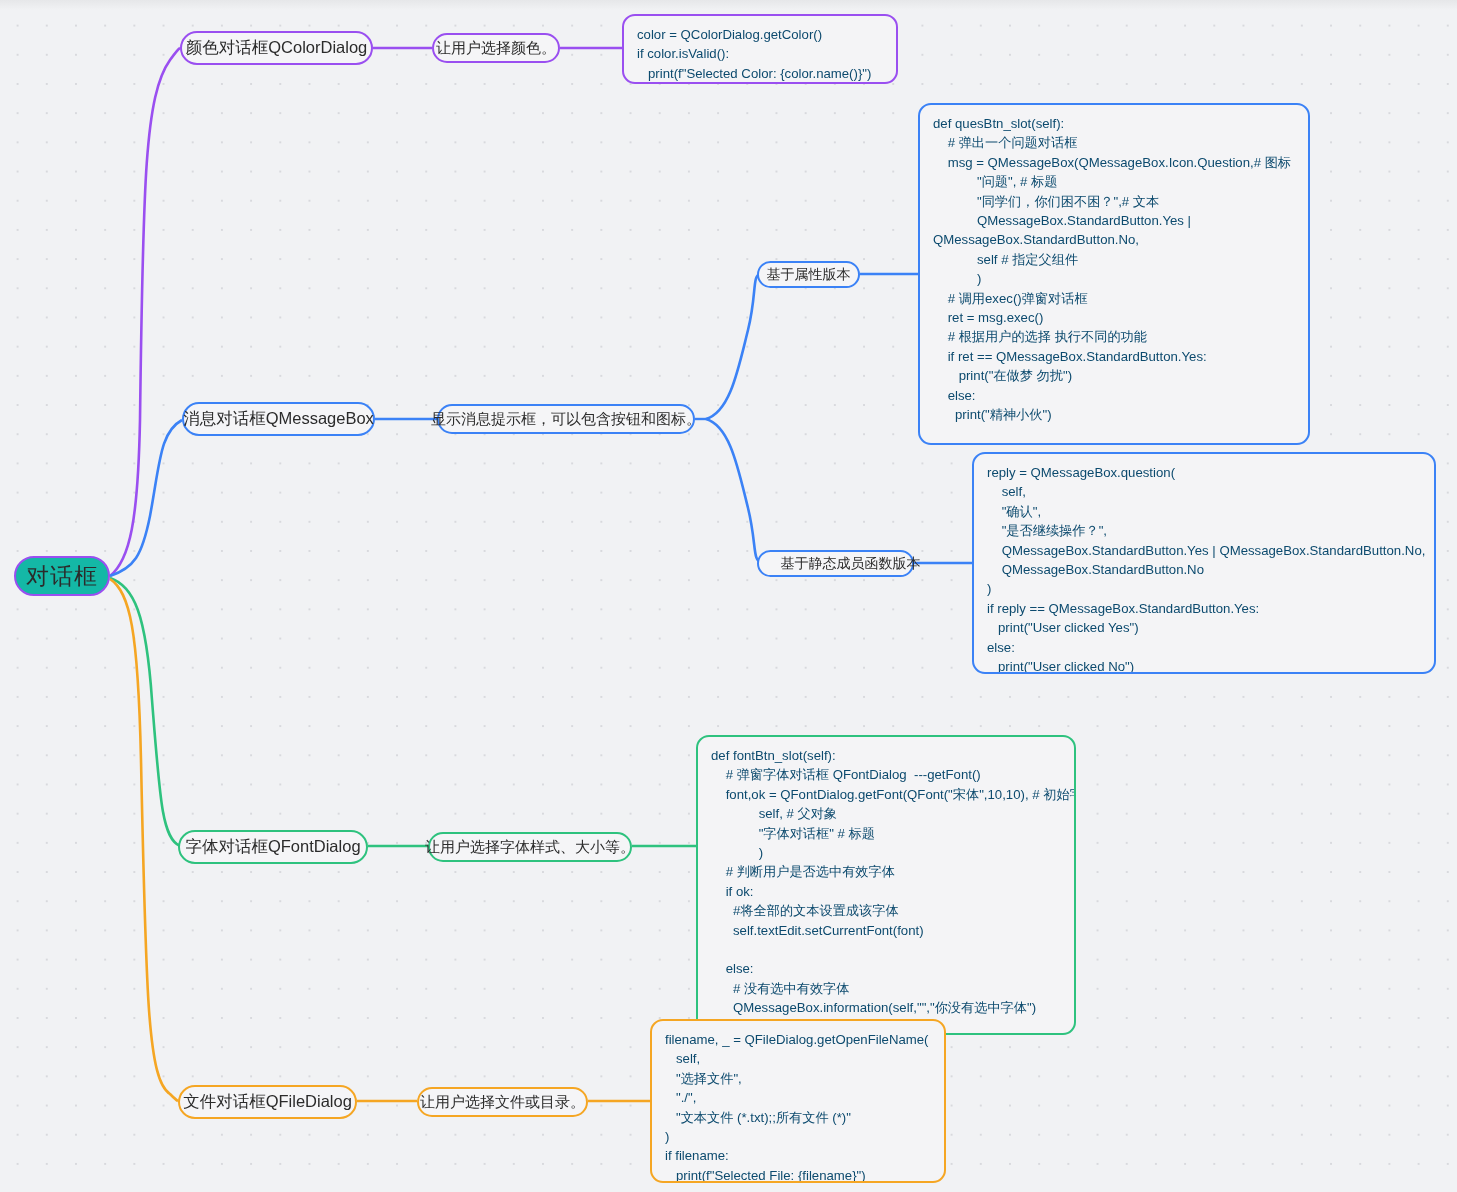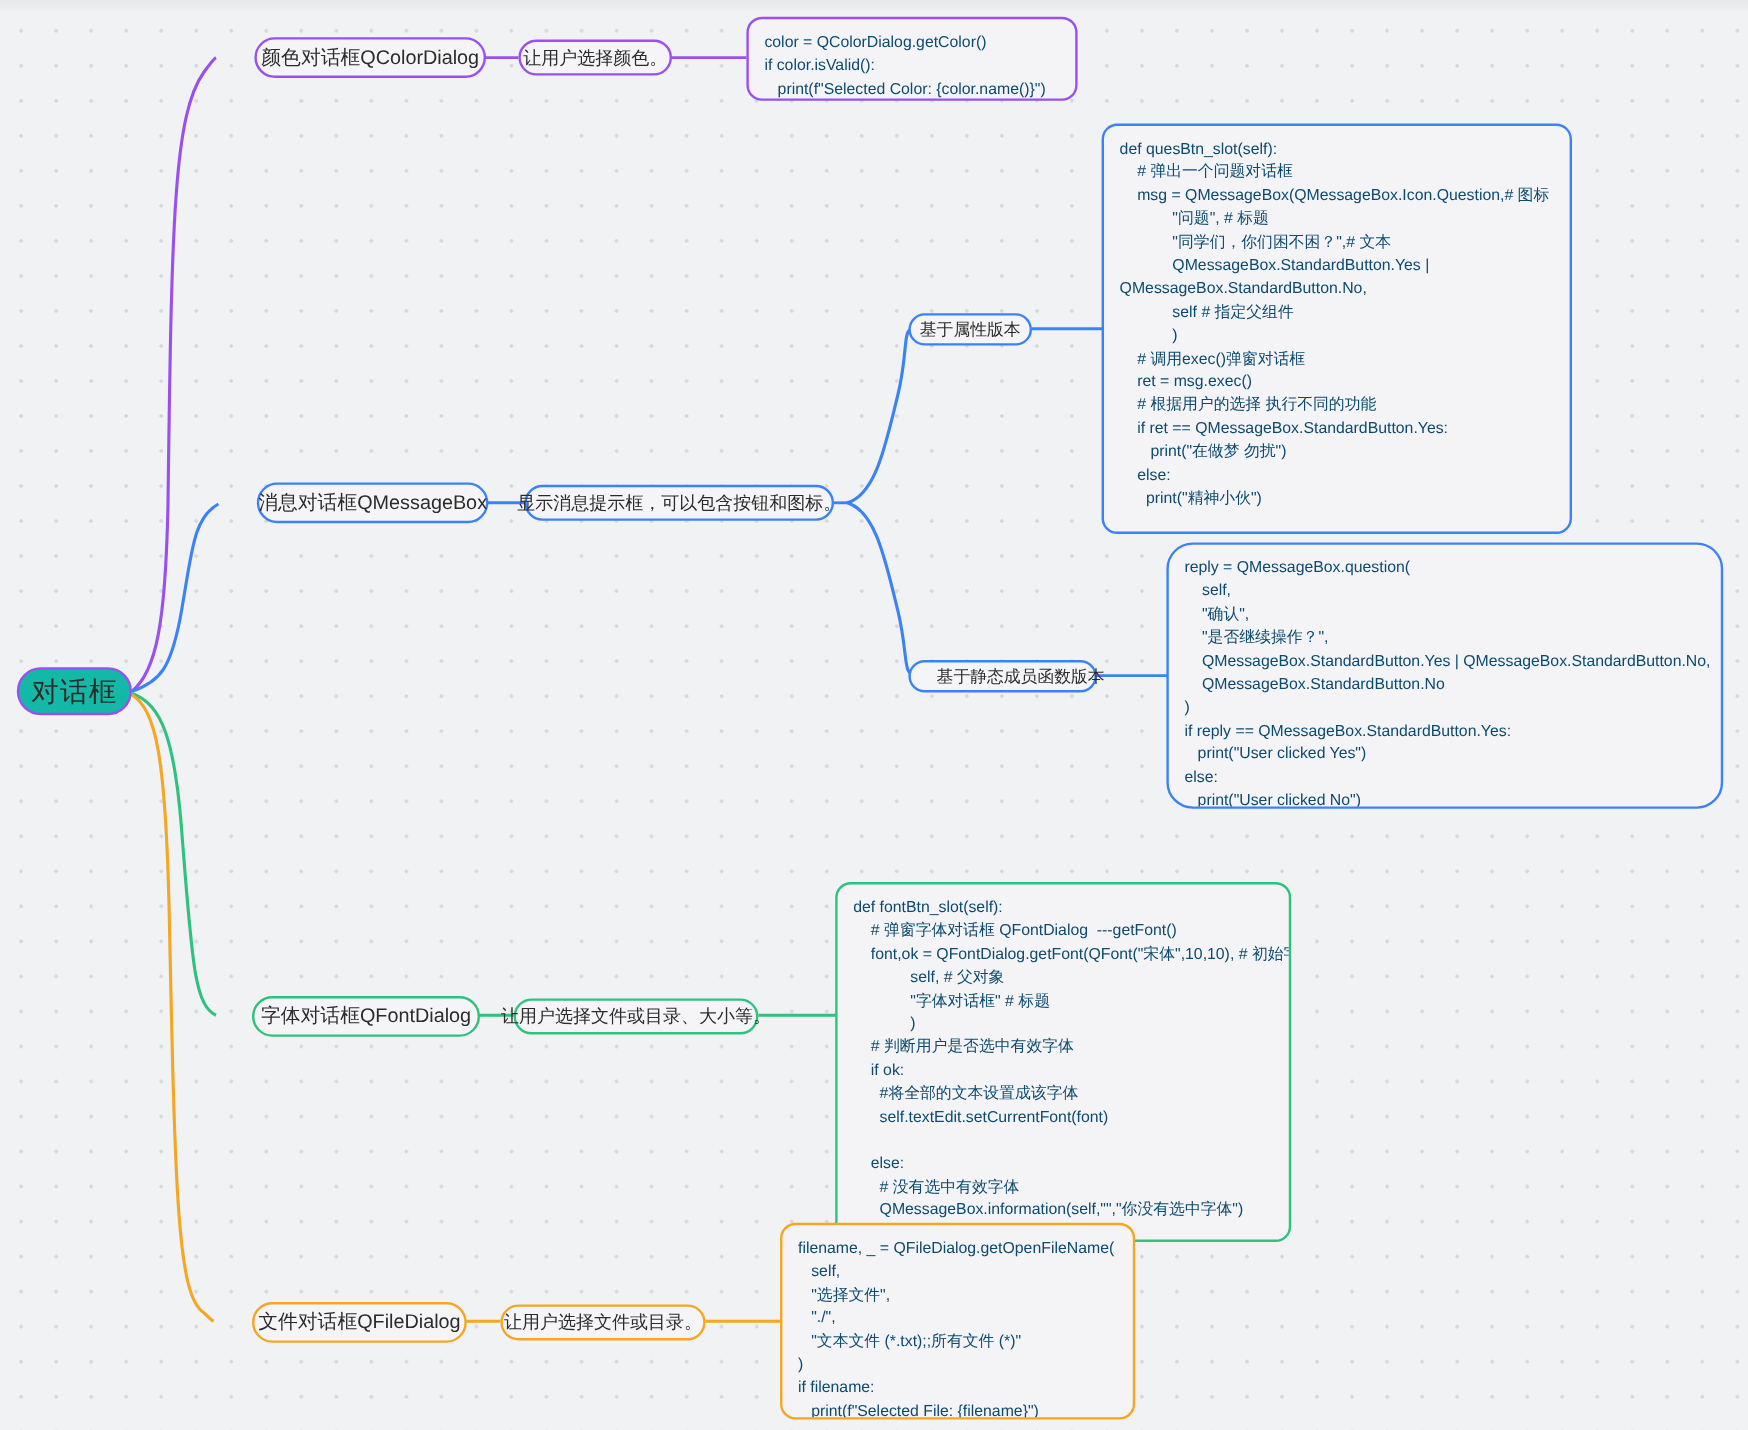--- a/index.html
+++ b/index.html
@@ -48,21 +48,20 @@
   .root {
     border-radius: 999px;
     border: 2.6px solid #9a4ff0;
     background: #14b8a6;
     font-size: 23px;
     letter-spacing: 1px;
     padding: 0 20px;
   }
   .lvl1 {
     font-size: 16.5px;
-    margin-left: 32px;
   }
   .lvl2 {
     font-size: 15px;
   }
   .lvl3 {
     font-size: 14px;
   }
   .codebox {
     position: absolute;
     box-sizing: border-box;
@@ -169,38 +168,38 @@
     # 根据用户的选择 执行不同的功能
     if ret == QMessageBox.StandardButton.Yes:
        print("在做梦 勿扰")
     else:
       print("精神小伙")</div>
 
   <div class="node pill lvl3 c-blue" style="left:757px; top:550px; width:157px; height:27px;padding-left:44px;">
     <span>基于静态成员函数版本</span>
   </div>
 
-  <div class="codebox c-blue" style="left:972px; top:452px; width:464px; height:222px;border-radius:22px;">reply = QMessageBox.question(
+  <div class="codebox c-blue" style="left:972px; top:452px; width:464px; height:222px;">reply = QMessageBox.question(
     self,
     "确认",
     "是否继续操作？",
     QMessageBox.StandardButton.Yes | QMessageBox.StandardButton.No,
     QMessageBox.StandardButton.No
 )
 if reply == QMessageBox.StandardButton.Yes:
    print("User clicked Yes")
 else:
    print("User clicked No")</div>
 
   <div class="node pill lvl1 c-green" style="left:178px; top:830px; width:190px; height:34px;">
     <span>字体对话框QFontDialog</span>
   </div>
 
   <div class="node pill lvl2 c-green" style="left:428px; top:832px; width:204px; height:30px;">
-    <span>让用户选择文件或目录、大小等。</span>
+    <span>让用户选择字体样式、大小等。</span>
   </div>
 
   <div class="codebox c-green" style="left:696px; top:735px; width:380px; height:300px;">def fontBtn_slot(self):
     # 弹窗字体对话框 QFontDialog  ---getFont()
     font,ok = QFontDialog.getFont(QFont("宋体",10,10), # 初始字体
              self, # 父对象
              "字体对话框" # 标题
              )
     # 判断用户是否选中有效字体
     if ok:

